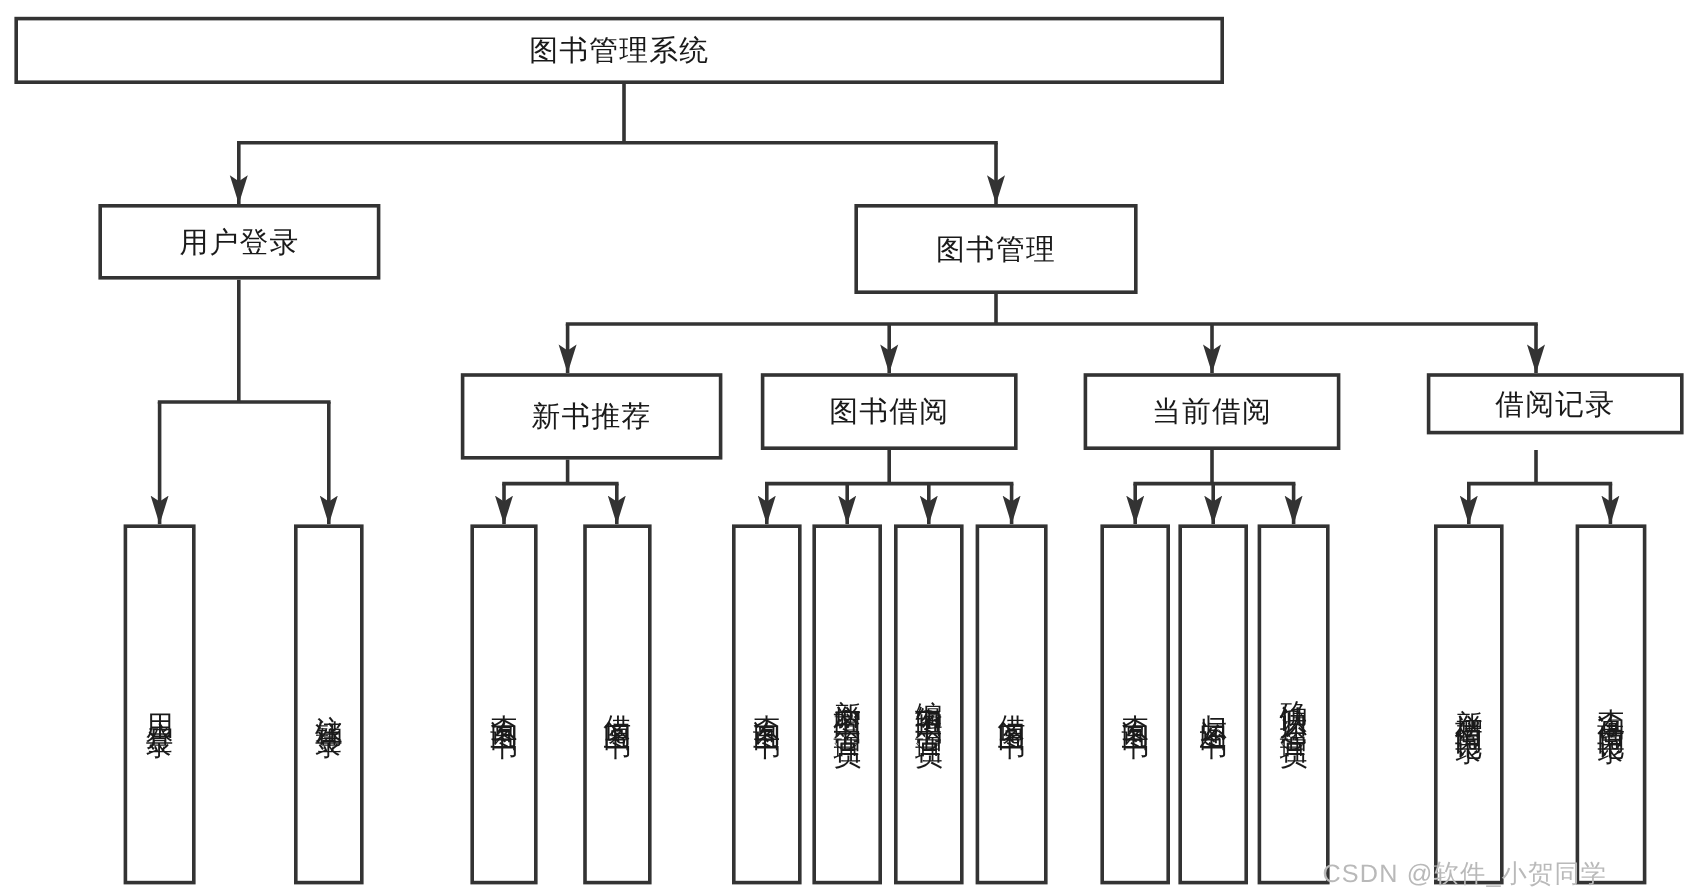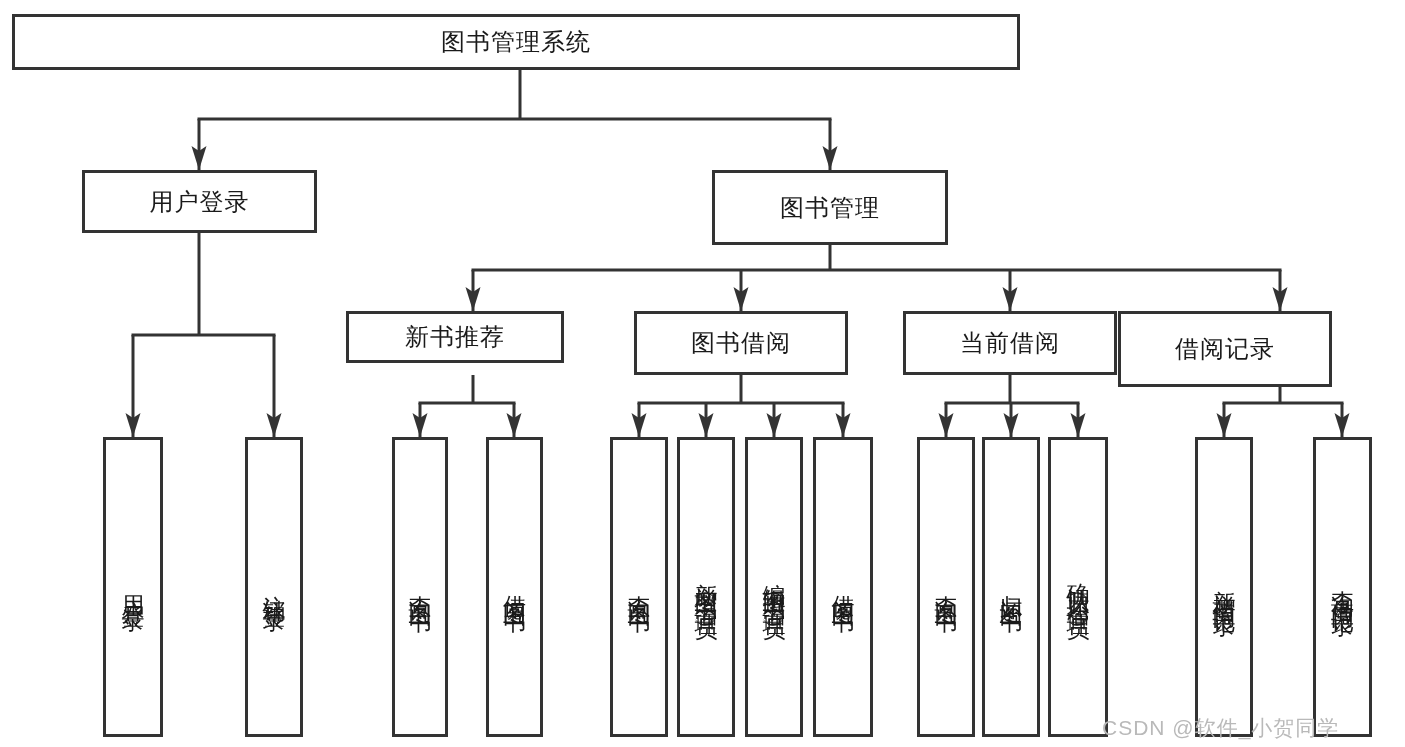--- a/index.html
+++ b/index.html
@@ -107,30 +107,30 @@
     <span>图书管理系统</span>
   </div>
 
   <div class="node" style="left:82px;top:170px;width:235px;height:63px">
     <span>用户登录</span>
   </div>
   <div class="node" style="left:712px;top:170px;width:236px;height:75px">
     <span>图书管理</span>
   </div>
 
-  <div class="node" style="left:346px;top:311px;width:218px;height:52px">
+  <div class="node" style="left:384px;top:311px;width:218px;height:72px">
     <span>新书推荐</span>
   </div>
   <div class="node" style="left:903px;top:311px;width:214px;height:64px">
     <span>当前借阅</span>
   </div>
   <div class="node" style="left:634px;top:311px;width:214px;height:64px">
     <span>图书借阅</span>
   </div>
-  <div class="node" style="left:1118px;top:311px;width:214px;height:76px">
+  <div class="node" style="left:1189px;top:311px;width:214px;height:51px">
     <span>借阅记录</span>
   </div>
 
   <div class="node leaf" style="left:103px;top:437px;width:60px;height:300px">
     <span>用户登录</span>
   </div>
   <div class="node leaf" style="left:245px;top:437px;width:58px;height:300px">
     <span>注销登录</span>
   </div>
 

